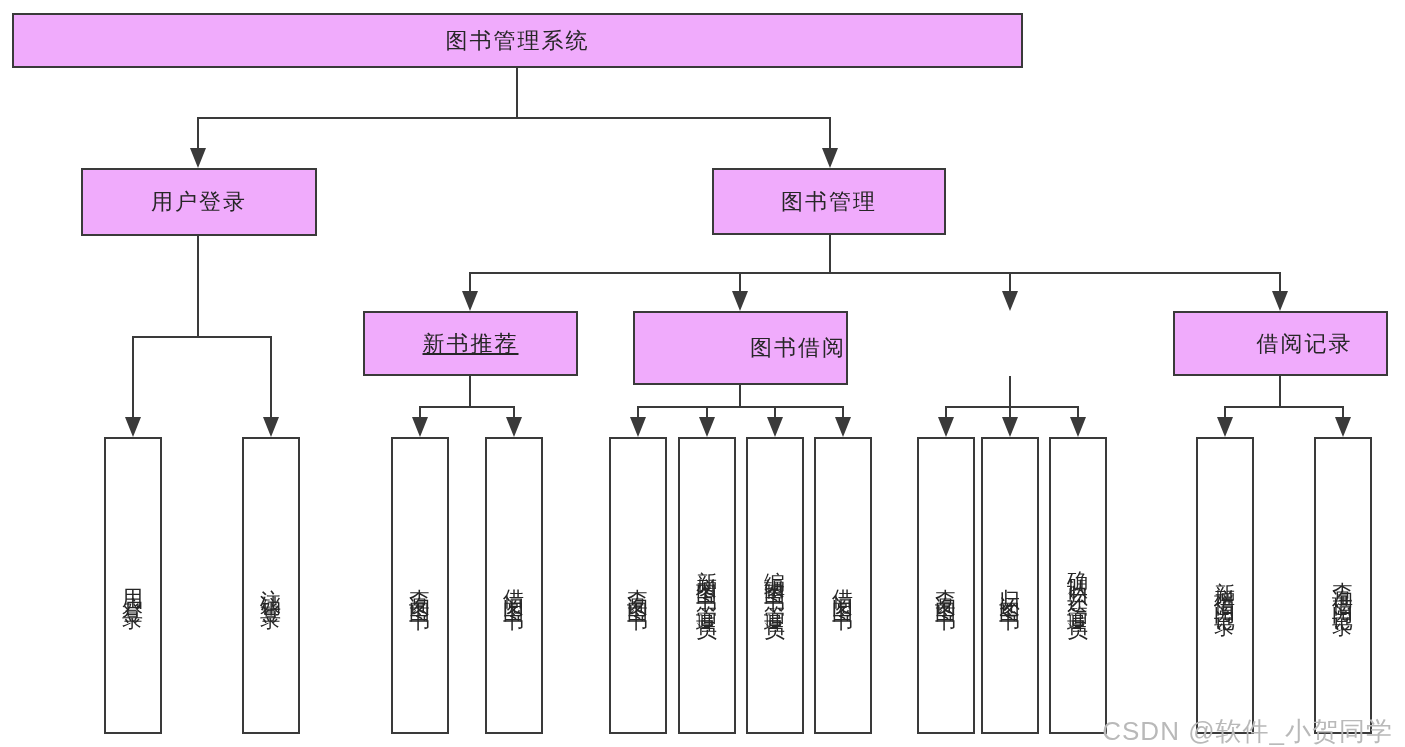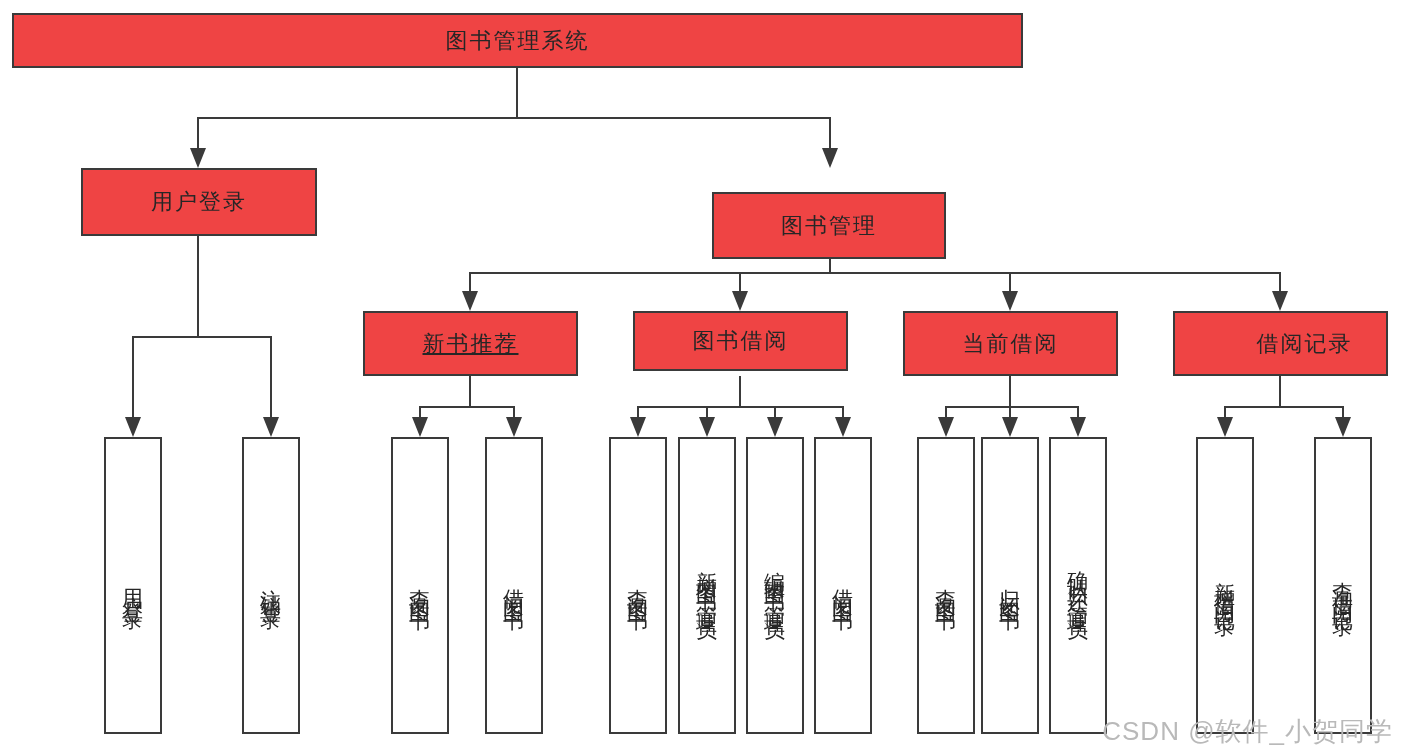--- a/index.html
+++ b/index.html
@@ -12,21 +12,21 @@
     overflow: hidden;
   }
   #connectors {
     position: absolute;
     left: 0; top: 0;
     width: 1405px; height: 747px;
   }
   .node {
     position: absolute;
     box-sizing: border-box;
-    background: #ef4444;
+    background: #f0abfc;
     border: 2px solid #3a3a3a;
     display: flex;
     align-items: center;
     justify-content: center;
     color: #262626;
     font-size: 22px;
     letter-spacing: 2px;
     white-space: nowrap;
   }
   .leaf {
@@ -106,32 +106,29 @@
              M1335 417 h16 L1343 437 Z" fill="#3a3a3a" stroke="none"></path>
   </svg>
 
   <div class="node" style="left:12px; top:13px; width:1011px; height:55px;">
     <span>图书管理系统</span>
   </div>
 
   <div class="node" style="left:81px; top:168px; width:236px; height:68px;">
     <span>用户登录</span>
   </div>
-  <div class="node" style="left:712px; top:168px; width:234px; height:67px;margin-top:24px;">
+  <div class="node" style="left:712px; top:168px; width:234px; height:67px;">
     <span>图书管理</span>
   </div>
 
   <div class="node" style="left:363px; top:311px; width:215px; height:65px;text-decoration:underline;">
     <span>新书推荐</span>
   </div>
-  <div class="node" style="left:633px; top:311px; width:215px; height:60px;">
+  <div class="node" style="left:633px; top:311px; width:215px; height:74px;justify-content:flex-end;">
     <span>图书借阅</span>
-  </div>
-  <div class="node" style="left:903px; top:311px; width:215px; height:65px;">
-    <span>当前借阅</span>
   </div>
   <div class="node" style="left:1173px; top:311px; width:215px; height:65px;padding-left:48px;">
     <span>借阅记录</span>
   </div>
 
   <div class="leaf" style="left:104px; top:437px;">
     <span class="vtext">用户登录</span>
   </div>
   <div class="leaf" style="left:242px; top:437px;">
     <span class="vtext">注销登录</span>

